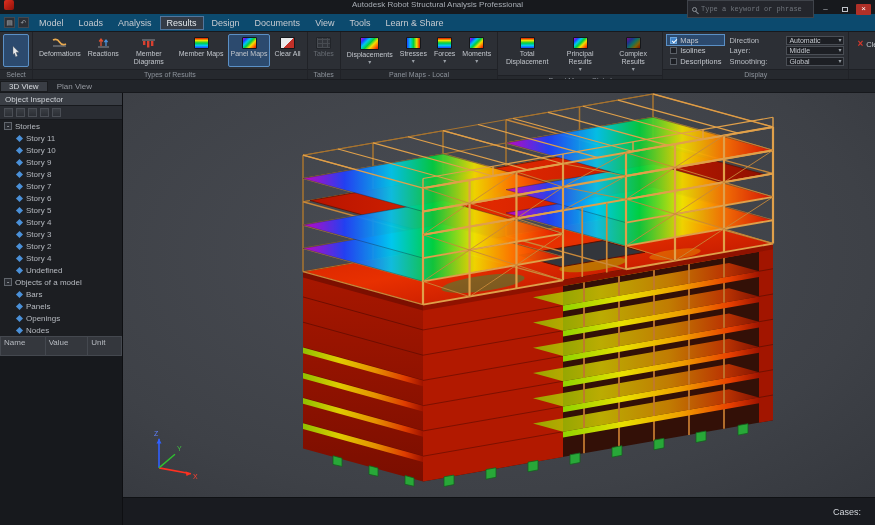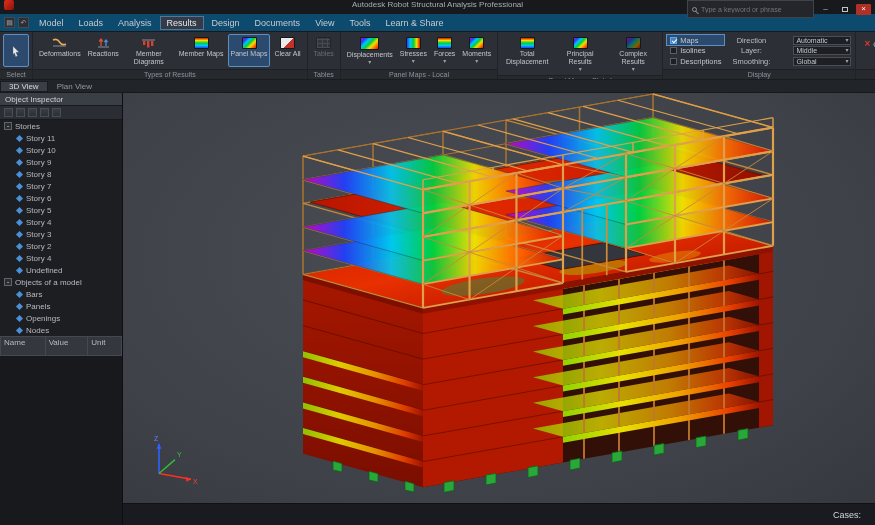--- a/index.html
+++ b/index.html
@@ -4,21 +4,21 @@
 <style>
   * { box-sizing: border-box; margin: 0; padding: 0; }
   html,body { width:875px; height:525px; overflow:hidden; background:#26282d;
     font-family:"Liberation Sans", sans-serif; cursor:default; }
 
   
   .titlebar{height:14px;background:#17191d;display:flex;align-items:flex-start;padding:0 4px;position:relative;}
   .logo{width:10px;height:10px;background:linear-gradient(135deg,#e03020,#8f1008);border-radius:2px;flex:none;}
   .title-text{position:absolute;left:50%;transform:translateX(-50%);font-size:8px;color:#a8adb4;white-space:nowrap;}
   .tb-right{margin-left:auto;display:flex;align-items:center;gap:4px;}
-  .searchbox{display:flex;align-items:center;gap:4px;background:#24262c;border:1px solid #3f434a;height:11px;padding:8px 4px;}
+  .searchbox{display:flex;align-items:center;gap:4px;background:#24262c;border:1px solid #3f434a;height:11px;padding:8px 4px;font-family:Liberation Mono, monospace;}
   .mag{width:5px;height:5px;border:1px solid #8a8f96;border-radius:50%;position:relative;flex:none;}
   .mag::after{content:'';position:absolute;width:4px;height:1px;background:#8a8f96;right:-3px;bottom:-2px;transform:rotate(40deg);}
   .searchbox input{background:transparent;border:none;outline:none;font-size:7px;color:#c0c4ca;width:108px;font-family:inherit;}
   .searchbox input::placeholder{color:#70757c;}
   .winbtn{width:15px;height:11px;display:flex;align-items:center;justify-content:center;color:#c0c4ca;font-size:8px;line-height:1;}
   .winbtn .maxbox{width:6px;height:5px;border:1px solid currentColor;}
   .winbtn.close{background:#b03028;color:#fff;border-radius:1px;}
 
   
   .menubar{height:18px;background:#0c4a6e;display:flex;align-items:center;gap:1px;padding:0 4px;border-bottom:1px solid #17191d;}
@@ -50,21 +50,21 @@
              repeating-linear-gradient(90deg,#6a6f76 0 1px,transparent 1px 5px),#3a3e44;}
   .rbtn.sel{justify-content:center;min-width:26px;}
   .dstack{display:flex;gap:5px;padding:2px 4px;}
   .chkcol,.selcol{display:flex;flex-direction:column;justify-content:space-between;padding:1px 0;}
   .chkrow{display:flex;align-items:center;gap:3px;font-size:7.5px;color:#c2c6cc;padding:0 3px;height:10px;}
   .chkrow.hl{background:#2c4a6e;box-shadow:0 0 0 1px #5b90c6;}
   .chk{width:7px;height:7px;border:1px solid #5a5f66;background:#1d1f24;position:relative;flex:none;}
   .chk.checked{background:#3f82c8;border-color:#6aa4dc;}
   .chk.checked::after{content:'';position:absolute;left:1px;top:1px;width:4px;height:2px;
     border-left:1px solid #fff;border-bottom:1px solid #fff;transform:rotate(-45deg);}
-  .selrow{display:flex;align-items:center;gap:20px;height:10px;text-align:center;}
+  .selrow{display:flex;align-items:center;gap:13px;height:10px;}
   .sellabel{font-size:7.5px;color:#b9bdc3;width:44px;}
   .selbox{display:flex;align-items:center;justify-content:space-between;width:58px;height:9px;
     background:#1d1f24;border:1px solid #4a4e55;font-size:7px;color:#c6cad0;padding:0 2px;}
   .clearbtn{display:flex;align-items:center;gap:3px;font-size:7.5px;color:#c2c6cc;padding:2px 5px;
     align-self:flex-start;margin-top:3px;}
   .clear-x{color:#d8372a;font-weight:bold;font-size:10px;line-height:1;}
 
   
   .tabrow{height:13px;background:#212429;display:flex;align-items:flex-end;padding-left:0;border-bottom:1px solid #17191d;}
   .vtab{font-size:8px;padding:1px 9px 1px;color:#9599a0;}
@@ -86,21 +86,21 @@
   .sb-tablehead span{background:#34373d;border:1px solid #44484f;border-left:none;font-size:8px;color:#b6bac0;
     padding-left:3px;line-height:11px;}
   .sb-tablehead span:first-child{border-left:1px solid #44484f;width:46px;}
   .sb-tablehead span:nth-child(2){width:43px;}
   .sb-tablehead span:nth-child(3){width:34px;}
   .sb-rest{flex:1;background:#17191d;}
 
   .rightcol{flex:1;display:flex;flex-direction:column;}
   .viewport{flex:1;position:relative;background:radial-gradient(ellipse at 45% 40%,#4a4d54 0%,#3e4147 70%,#35383e 100%);}
   .viewport svg{position:absolute;inset:0;width:100%;height:100%;}
-  .statusbar{height:22px;background:#191b20;border-top:1px solid #0f1114;display:flex;align-items:center;
+  .statusbar{height:28px;background:#191b20;border-top:1px solid #0f1114;display:flex;align-items:center;
     justify-content:flex-end;padding:0 14px;font-size:9px;color:#d2d6db;}
 </style>
 </head>
 <body>
 
 <div class="titlebar">
   <span class="logo"></span>
   <span class="title-text">Autodesk Robot Structural Analysis Professional</span>
   <div class="tb-right">
     <span class="searchbox">

